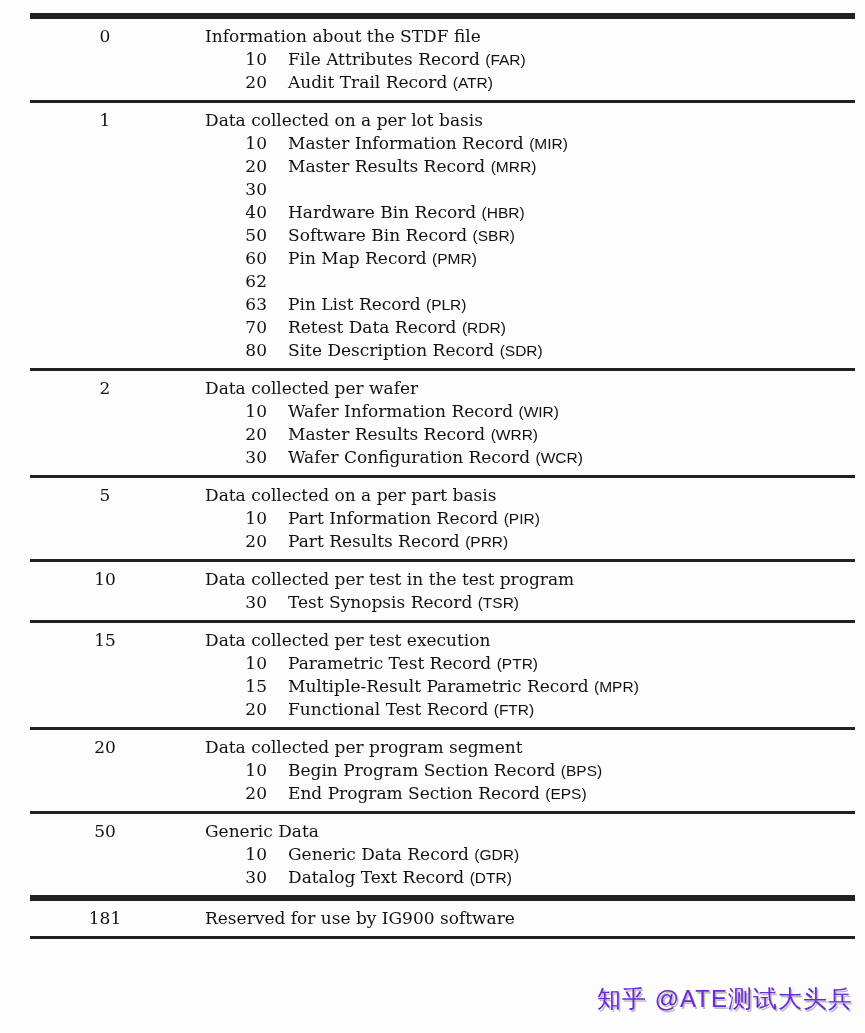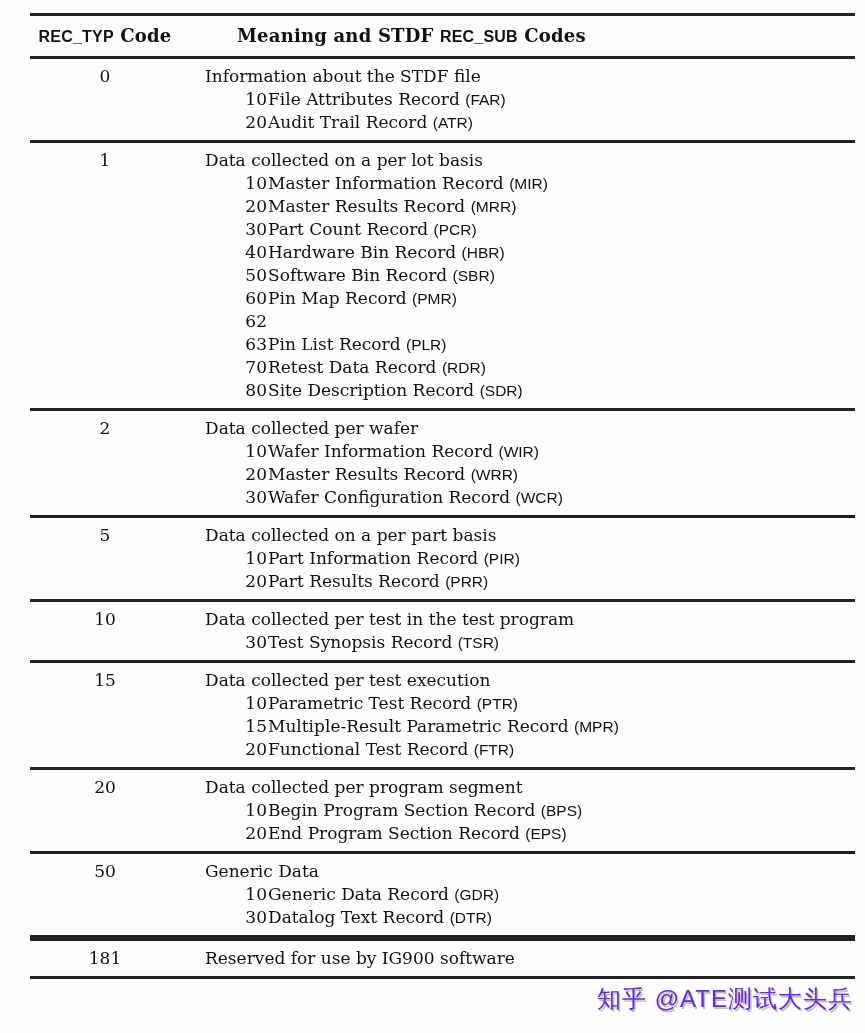--- a/index.html
+++ b/index.html
@@ -44,21 +44,21 @@
     display: flex;
     padding: 6px 0;
     font-size: 17px;
     line-height: 23px;
   }
   .code { width: 150px; text-align: center; }
   .meaning { flex: 1; padding-left: 25px; }
   .mline { white-space: nowrap; }
   .sline { display: flex; }
   .snum { width: 62px; text-align: right; }
-  .sname { margin-left: 1px; white-space: nowrap; }
+  .sname { margin-left: 21px; white-space: nowrap; }
   .acr {
     font-family: "Liberation Sans", "DejaVu Sans", sans-serif;
     font-size: 15.5px;
   }
   .watermark {
     position: absolute;
     top: 983px;
     right: 12px;
     font-family: "Liberation Sans", "DejaVu Sans", sans-serif;
     font-size: 24px;
@@ -67,24 +67,20 @@
     text-shadow: 1.5px 1.5px 0 #bfbfbf, -0.5px -0.5px 0 #e8e8e8;
     white-space: nowrap;
   }
 </style>
 </head>
 <body>
 
 <div class="page" style="--ink: #111111; --rule: #222222; --bg: #fdfdfd;">
   <div class="stdf-table">
     <div class="rule"></div>
-    <div class="header-row">
-      <div class="hdr-code" id="hdr-code"><span class="sans">REC_TYP</span><span> Code</span></div>
-      <div class="hdr-meaning" id="hdr-meaning"><span>Meaning and STDF </span><span class="sans">REC_SUB</span><span> Codes</span></div>
-    </div>
     <div class="rule"></div>
     <div id="table-body">
         <div class="trow">
           <div class="code">0</div>
           <div class="meaning">
             <div class="mline">Information about the STDF file</div>
             <div class="sline">
               <span class="snum">10</span>
               <span class="sname"><span>File Attributes Record</span> <span class="acr">(<span>FAR</span>)</span></span>
             </div>
@@ -102,21 +98,20 @@
             <div class="sline">
               <span class="snum">10</span>
               <span class="sname"><span>Master Information Record</span> <span class="acr">(<span>MIR</span>)</span></span>
             </div>
             <div class="sline">
               <span class="snum">20</span>
               <span class="sname"><span>Master Results Record</span> <span class="acr">(<span>MRR</span>)</span></span>
             </div>
             <div class="sline">
               <span class="snum">30</span>
-              <span class="sname"><span>Part Count Record</span> <span class="acr">(<span>PCR</span>)</span></span>
             </div>
             <div class="sline">
               <span class="snum">40</span>
               <span class="sname"><span>Hardware Bin Record</span> <span class="acr">(<span>HBR</span>)</span></span>
             </div>
             <div class="sline">
               <span class="snum">50</span>
               <span class="sname"><span>Software Bin Record</span> <span class="acr">(<span>SBR</span>)</span></span>
             </div>
             <div class="sline">

